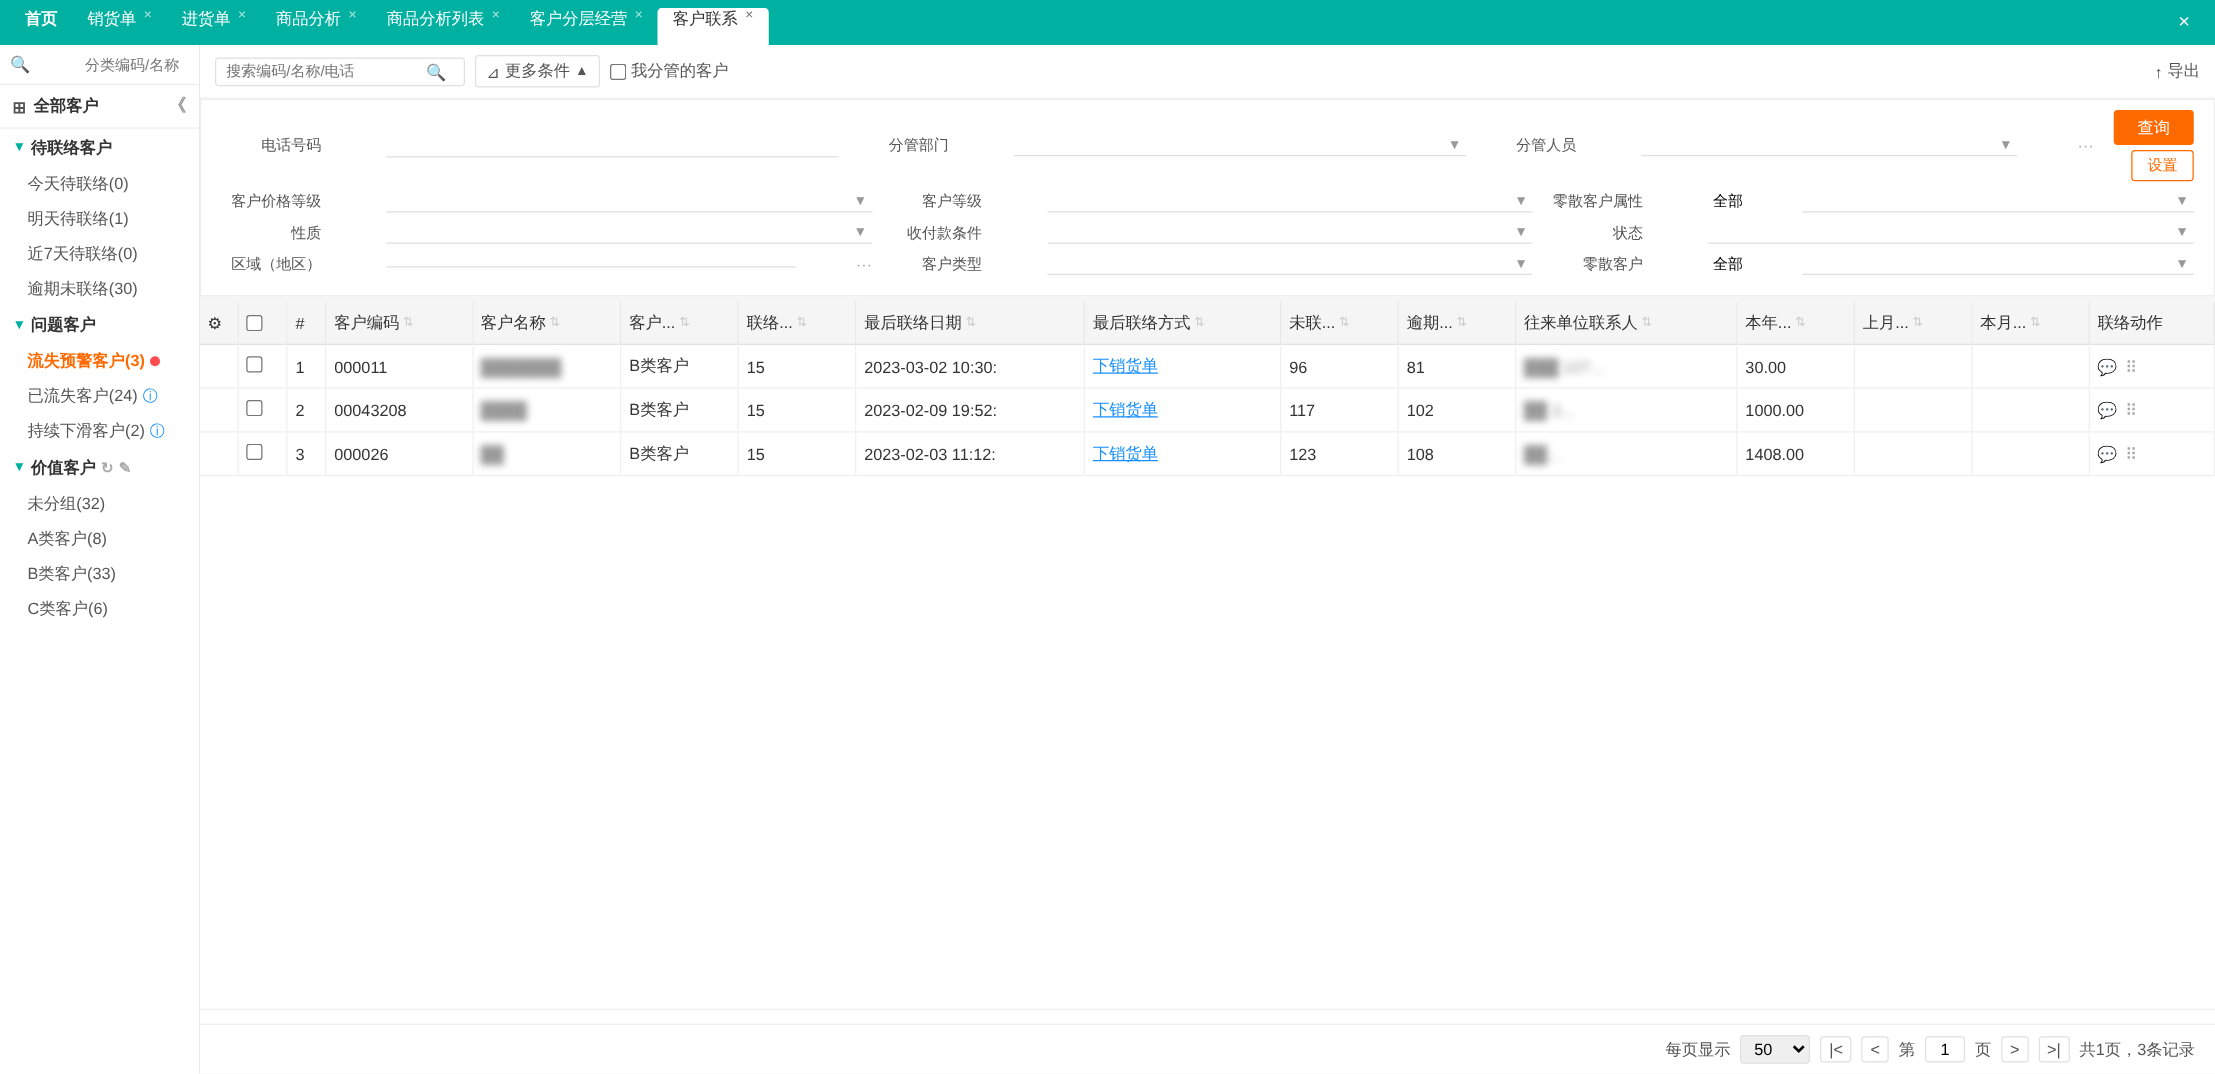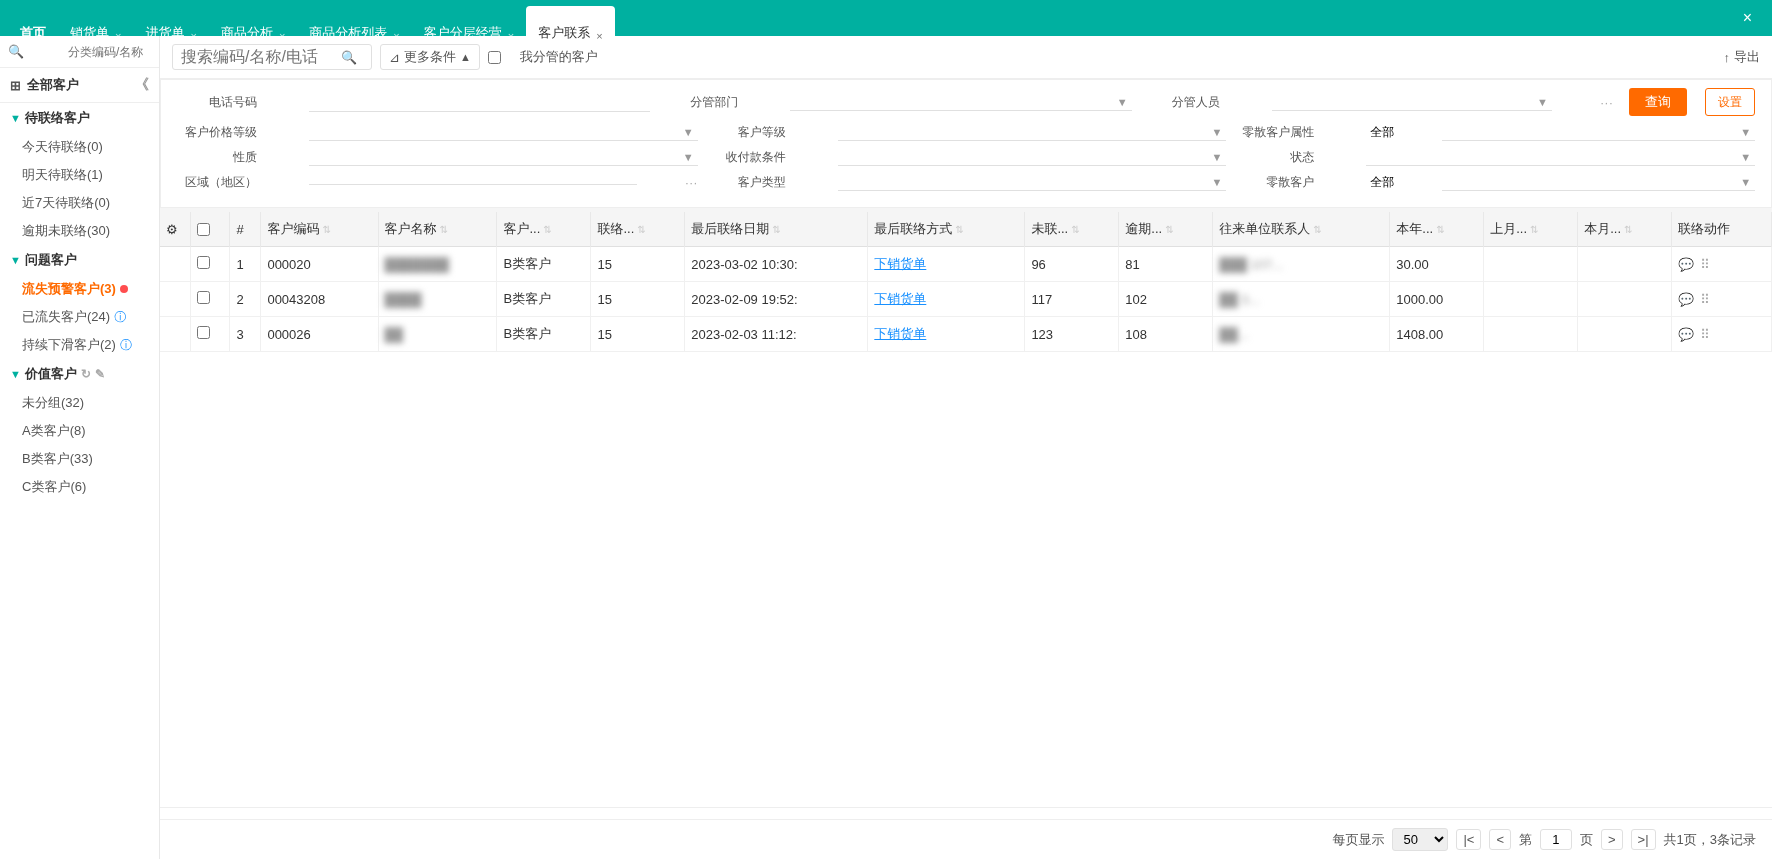--- a/index.html
+++ b/index.html
@@ -11,21 +11,21 @@
       display: flex;
       align-items: center;
       height: 36px;
       padding: 0 8px;
       color: white;
     }
     .top-nav .nav-tab {
       padding: 0 12px;
       height: 100%;
       display: flex;
-      align-items: flex-end;
+      align-items: flex-start;
       cursor: pointer;
       font-size: 13px;
       color: white;
       position: relative;
       margin-top: 11px;
     }
     .top-nav .nav-tab.active {
       background: white;
       color: #333;
       border-radius: 4px 4px 0 0;
@@ -171,21 +171,21 @@
       cursor: pointer;
       font-size: 12px;
       border: 1px solid #e0e0e0;
       border-radius: 3px;
       padding: 3px 8px;
     }
     .filter-more .funnel-icon { margin-right: 4px; color: #555; }
     .filter-checkbox {
       display: flex;
       align-items: center;
-      gap: 19px;
+      gap: 4px;
       font-size: 12px;
       color: #555;
     }
     .export-btn {
       margin-left: auto;
       display: flex;
       align-items: center;
       color: #555;
       cursor: pointer;
       font-size: 12px;
@@ -265,21 +265,21 @@
       color: #ff6a00;
       border: 1px solid #ff6a00;
       border-radius: 3px;
       padding: 3px 12px;
       cursor: pointer;
       font-size: 12px;
       margin-left: 14px;
     }
     .filter-actions {
       display: flex;
-      flex-direction: row;
+      flex-direction: column;
       gap: 4px;
       margin-left: 8px;
     }
 
     
     .table-container {
       flex: 1;
       overflow-y: auto;
       overflow-x: auto;
       background: white;
@@ -486,21 +486,21 @@
     </div>
     <div class="sidebar-item">
       <span>C类客户(6)</span>
     </div>
   </div>
 
   <div class="content-area">
 
     <div class="filter-bar">
       <div class="filter-search">
-        <input type="text" style="font-size: 16px; color: rgb(153, 153, 153); border: none; outline: none; width: 160px;" placeholder="搜索编码/名称/电话">
+        <input type="text" style="font-size: 12px; color: rgb(153, 153, 153); border: none; outline: none; width: 160px;" placeholder="搜索编码/名称/电话">
         <span class="search-btn">🔍</span>
       </div>
       <div class="filter-more">
         <span class="funnel-icon">⊿</span>
         <span>更多条件</span>
         <span style="margin-left:4px;font-size:11px;">▲</span>
       </div>
       <div class="filter-checkbox">
         <input type="checkbox" style="">
         <span>我分管的客户</span>
@@ -711,21 +711,21 @@
                 </div>
             </th>
           </tr>
         </thead>
         <tbody>
 
           <tr>
             <td></td>
             <td><input type="checkbox" style=""></td>
             <td>1</td>
-            <td>000020</td>
+            <td>000011</td>
             <td><span class="blurred-text">███████</span></td>
             <td>B类客户</td>
             <td>15</td>
             <td>2023-03-02 10:30:</td>
             <td><span class="link-text">下销货单</span></td>
             <td>96</td>
             <td>81</td>
             <td><span class="blurred-text">███ 107...</span></td>
             <td>30.00</td>
             <td></td>

